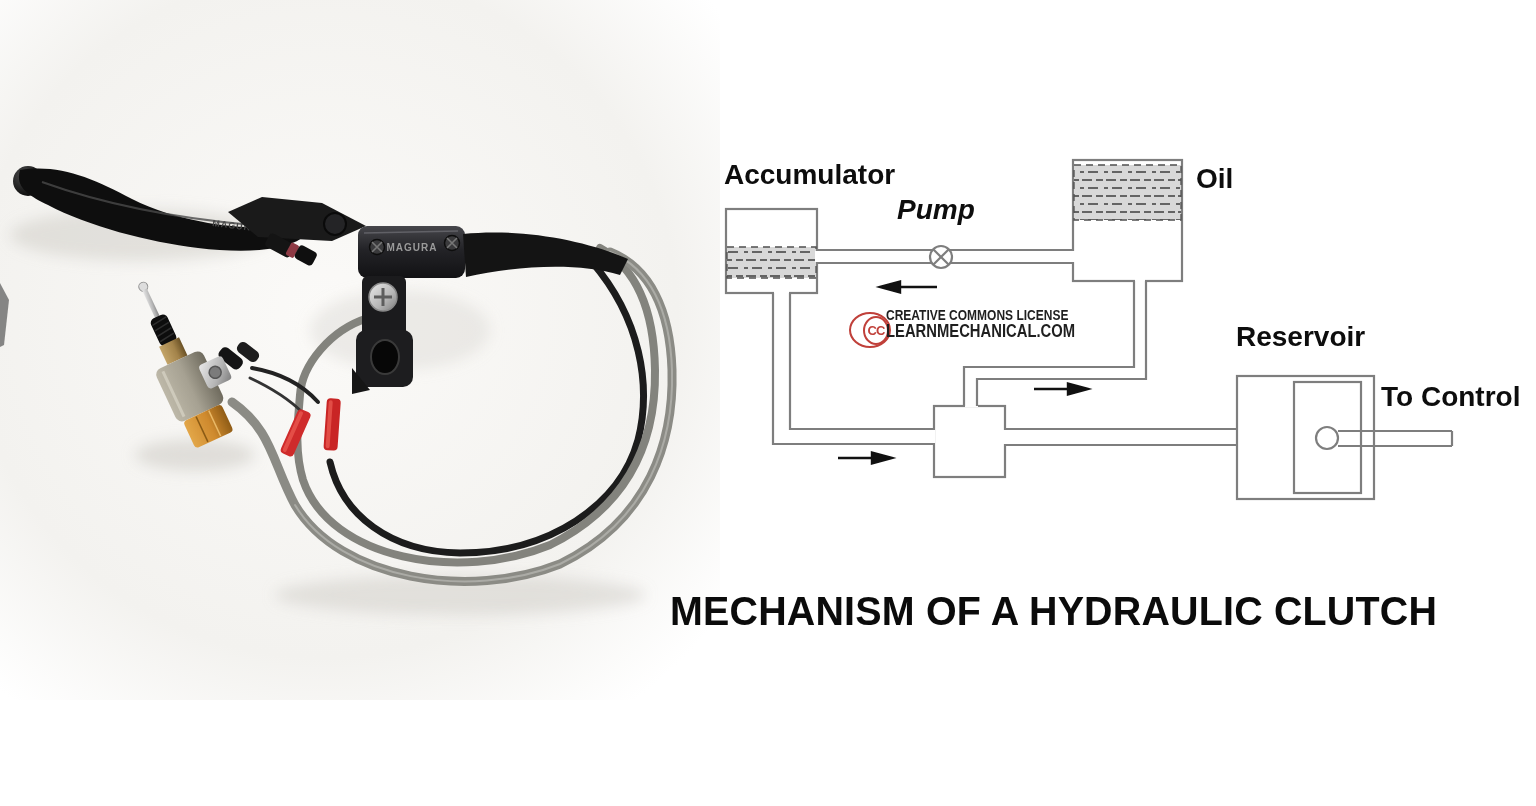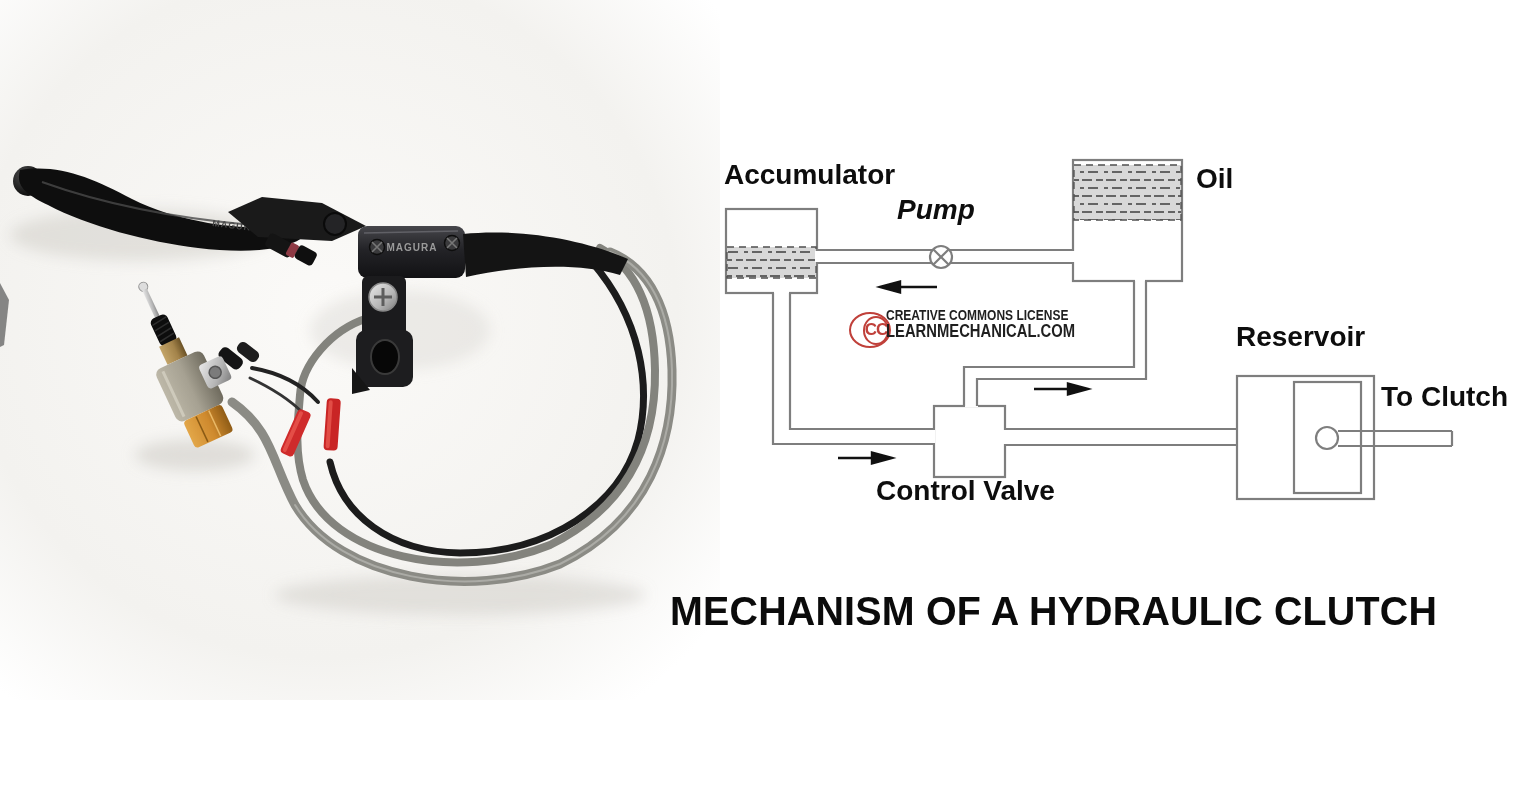--- a/index.html
+++ b/index.html
@@ -19,21 +19,21 @@
     transform:scaleX(0.985);transform-origin:left center;letter-spacing:0.2px;
   }
   .cc-wrap{position:absolute;left:847px;top:305px;display:flex;align-items:center;}
   .cc-badge{
     position:absolute;left:2px;top:7px;width:38px;height:32px;border-radius:50%;
     border:2.5px solid #c0403a;display:flex;align-items:center;justify-content:center;
   }
   .cc-badge-inner{
     width:25px;height:25px;border-radius:50%;border:2px solid #c0403a;
     display:flex;align-items:center;justify-content:center;
-    color:#c0403a;font-weight:bold;font-size:17px;letter-spacing:-1px;margin-left:12px;
+    color:#c0403a;font-weight:bold;font-size:13px;letter-spacing:-1px;margin-left:12px;
   }
   .cc-text{
     position:absolute;left:39px;top:2px;color:#1f1f1f;font-weight:bold;
     transform:scaleX(0.80);transform-origin:left top;white-space:nowrap;
   }
   .cc-line1{font-size:15px;line-height:15px;letter-spacing:0px;}
   .cc-line2{font-size:18.5px;line-height:17px;letter-spacing:0px;}
 </style>
 </head>
 <body>
@@ -251,22 +251,21 @@
       </g>
     </g>
   </svg>
 
   <div class="lbl" style="left:676px;top:161px;margin-left:48px;">Accumulator</div>
   <div class="lbl" style="left:897px;top:196px;font-style:italic;">Pump</div>
   <div class="lbl two-line" style="left:1196px;top:156px;text-align:right;">
     <div>Oil</div>
   </div>
   <div class="lbl" style="left:1236px;top:323px;">Reservoir</div>
-  <div class="lbl" style="left:1381px;top:383px;">To Clutch</div>
-  <div class="lbl" style="left:876px;top:477px;">Control Valve</div>
+  <div class="lbl" style="left:1381px;top:383px;">To Control</div>
 
   <div class="cc-wrap">
     <div class="cc-badge">
       <div class="cc-badge-inner">CC</div>
     </div>
     <div class="cc-text">
       <div class="cc-line1">CREATIVE COMMONS LICENSE</div>
       <div class="cc-line2">LEARNMECHANICAL.COM</div>
     </div>
   </div>

